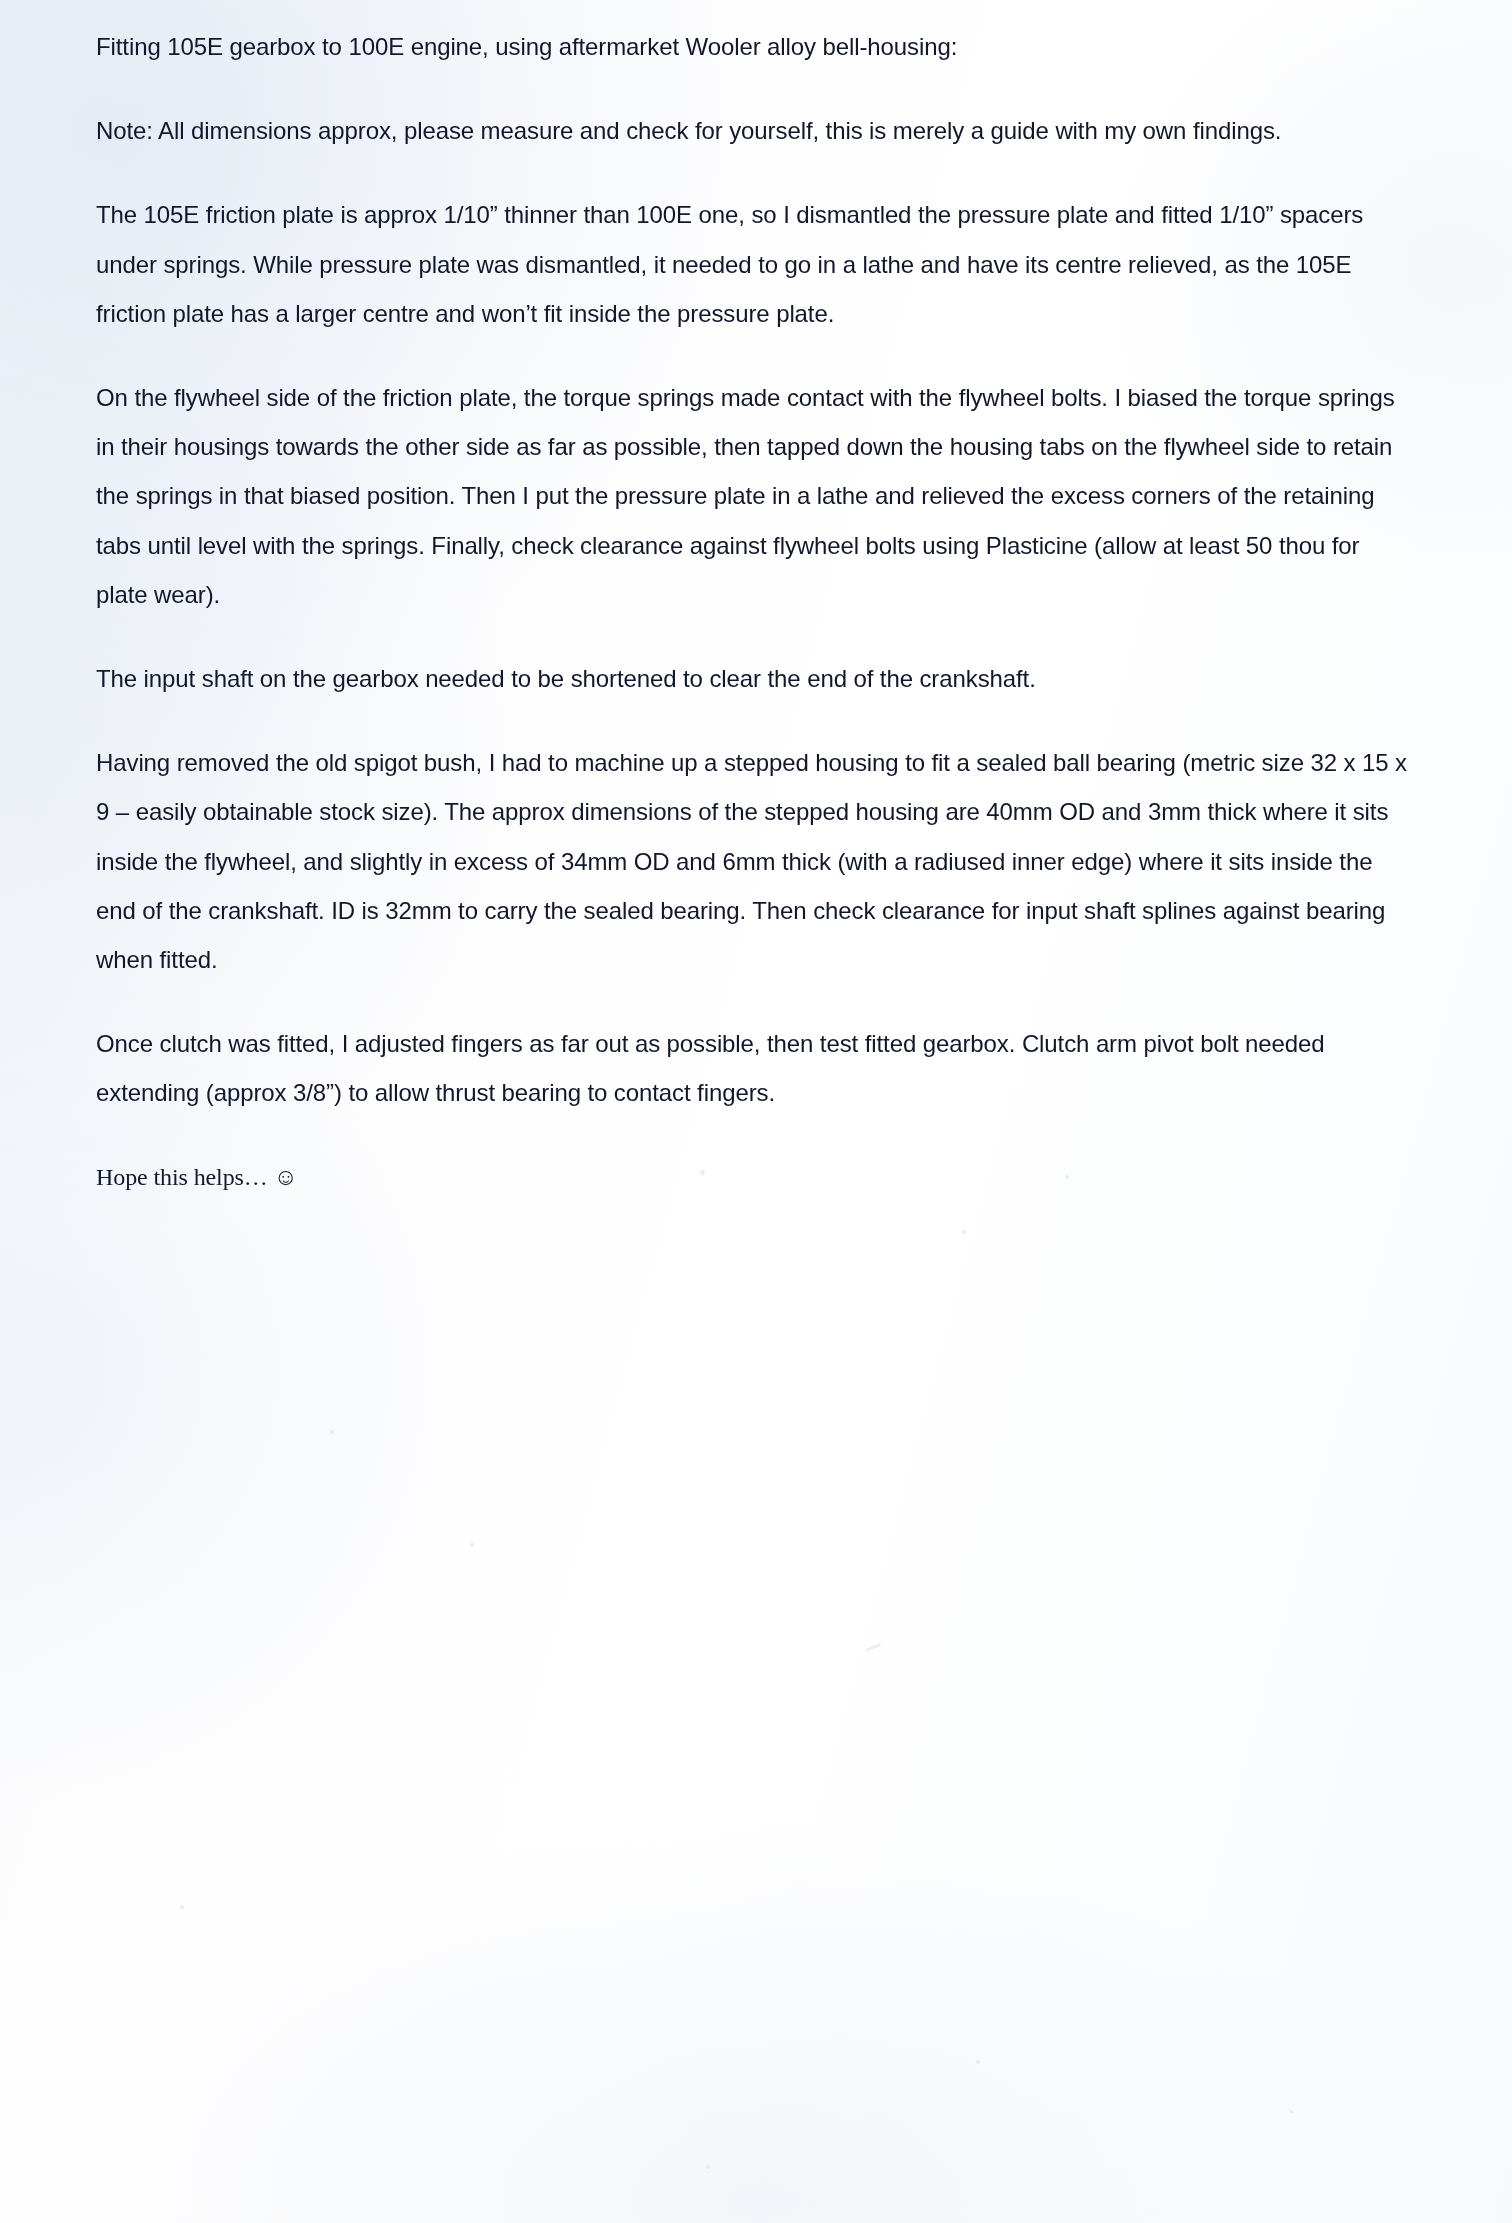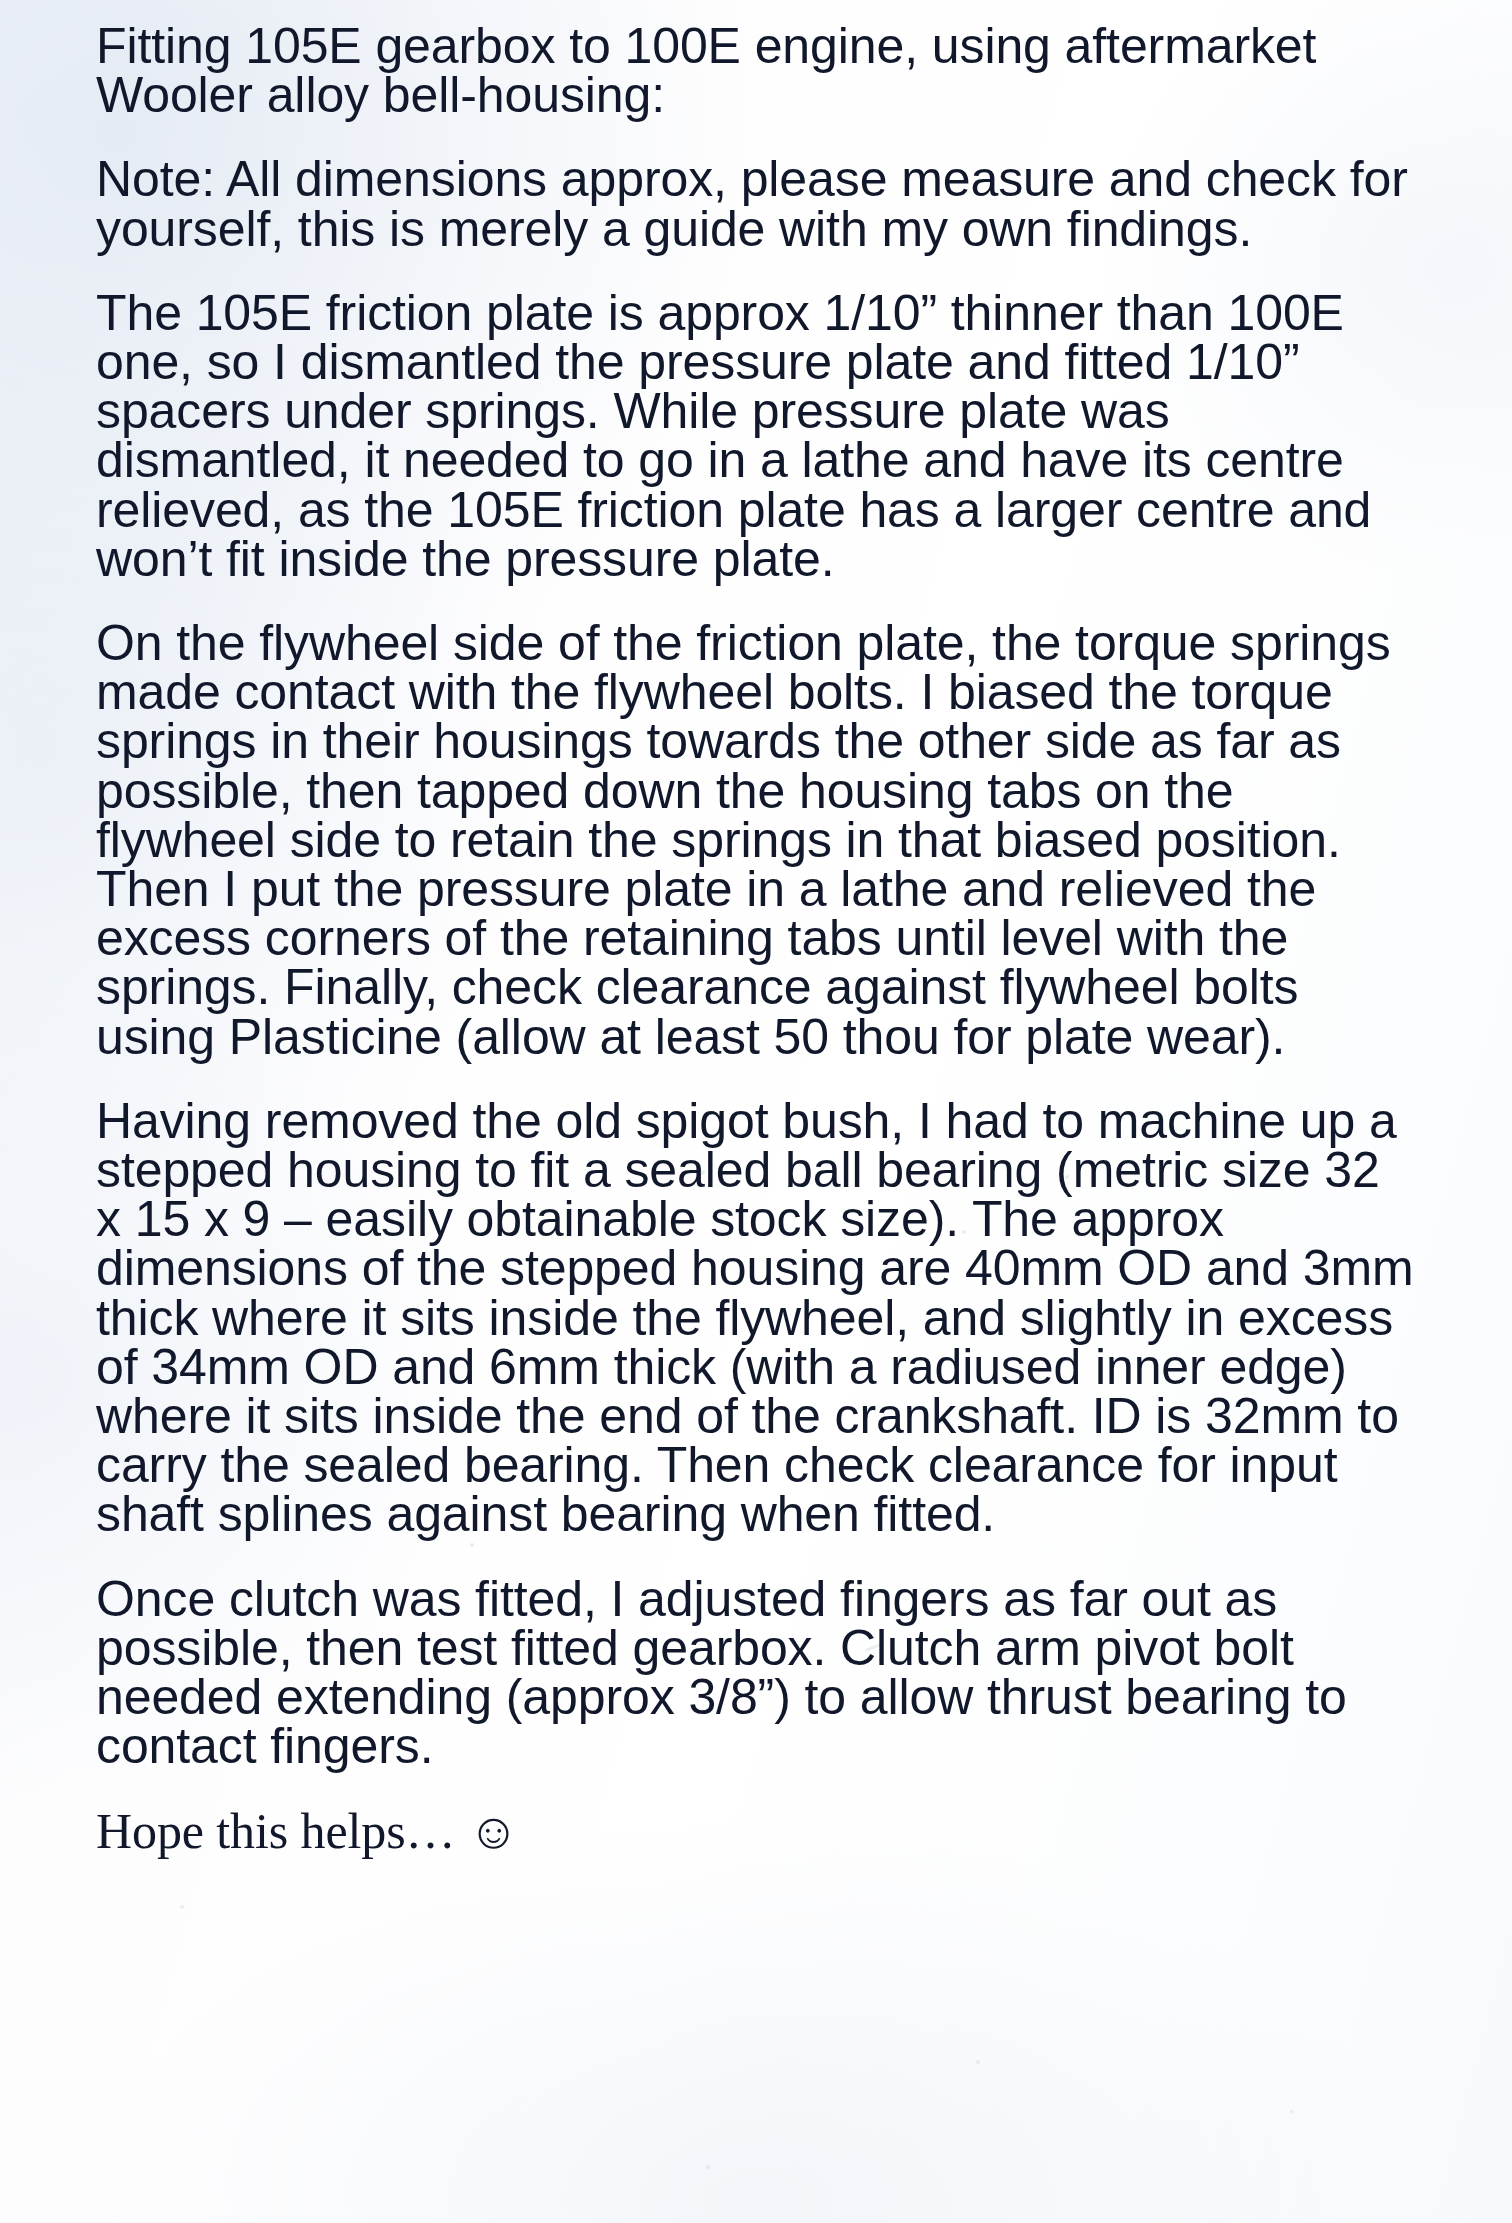--- a/index.html
+++ b/index.html
@@ -38,21 +38,21 @@
     border-radius: 50%;
     pointer-events: none;
   }
 
   .text-body {
     position: absolute;
     left: 96px;
     top: 22px;
     width: 1320px;
     color: #11182b;
-    font-size: 50px;
+    font-size: 24px;
     line-height: 49.2px;
     letter-spacing: -0.1px;
     font-weight: 400;
     -webkit-font-smoothing: antialiased;
   }
 
   p {
     margin: 0 0 35px 0;
     white-space: pre-wrap;
   }
@@ -86,20 +86,21 @@
   <div class="text-body">
 
     <p>Fitting 105E gearbox to 100E engine, using aftermarket Wooler alloy bell-housing:</p>
 
     <p class="note">Note: All dimensions approx, please measure and check for yourself, this is merely a guide with my own findings.</p>
 
     <p>The 105E friction plate is approx 1/10” thinner than 100E one, so I dismantled the pressure plate and fitted 1/10” spacers under springs. While pressure plate was dismantled, it needed to go in a lathe and have its centre relieved, as the 105E friction plate has a larger centre and won’t fit inside the pressure plate.</p>
 
     <p>On the flywheel side of the friction plate, the torque springs made contact with the flywheel bolts. I biased the torque springs in their housings towards the other side as far as possible, then tapped down the housing tabs on the flywheel side to retain the springs in that biased position. Then I put the pressure plate in a lathe and relieved the excess corners of the retaining tabs until level with the springs. Finally, check clearance against flywheel bolts using Plasticine (allow at least 50 thou for plate wear).</p>
 
+    <p>The input shaft on the gearbox needed to be shortened to clear the end of the crankshaft.</p>
 
     <p>Having removed the old spigot bush, I had to machine up a stepped housing to fit a sealed ball bearing (metric size 32 x 15 x 9 – easily obtainable stock size). The approx dimensions of the stepped housing are 40mm OD and 3mm thick where it sits inside the flywheel, and slightly in excess of 34mm OD and 6mm thick (with a radiused inner edge) where it sits inside the end of the crankshaft. ID is 32mm to carry the sealed bearing. Then check clearance for input shaft splines against bearing when fitted.</p>
 
 
     <p>Once clutch was fitted, I adjusted fingers as far out as possible, then test fitted gearbox. Clutch arm pivot bolt needed extending (approx 3/8”) to allow thrust bearing to contact fingers.</p>
 
     <p class="smiley-line">Hope this helps… ☺</p>
 
   </div>
 </div>

